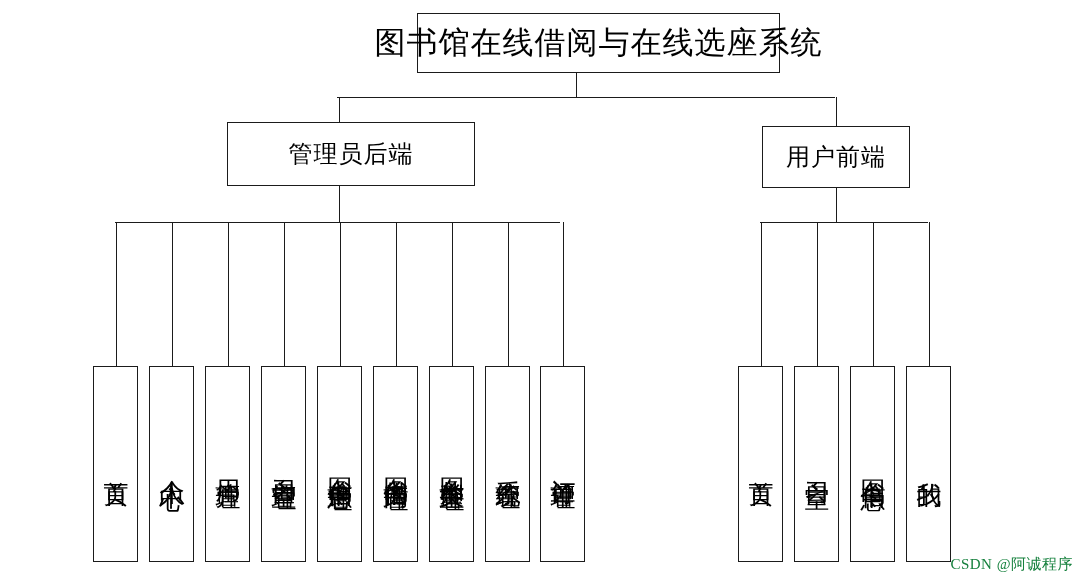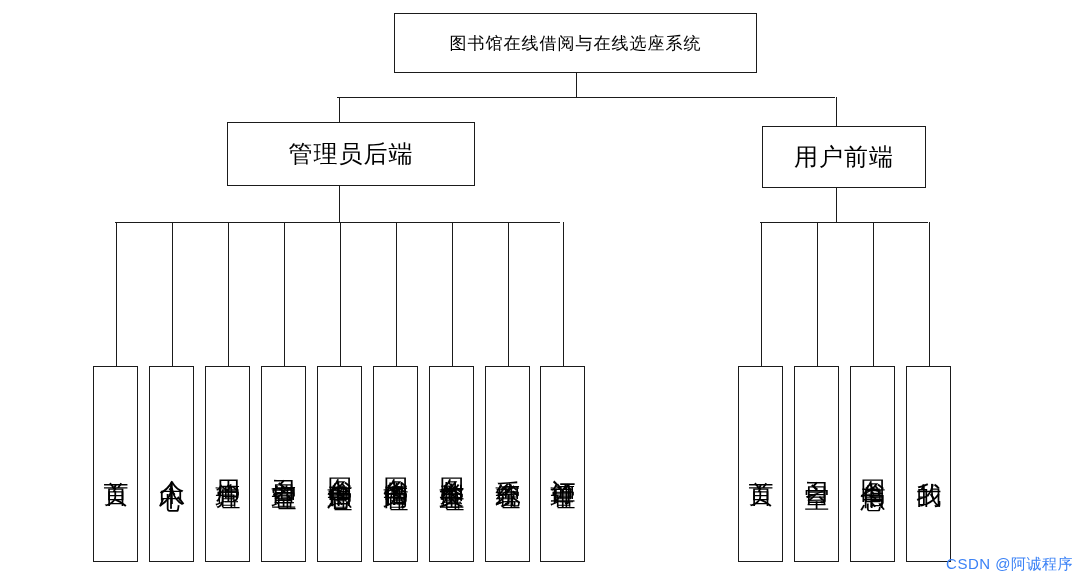--- a/index.html
+++ b/index.html
@@ -27,21 +27,21 @@
     display: flex;
     align-items: center;
     justify-content: center;
     color: #000000;
   }
   .node-h {            
     font-size: 25px;
     letter-spacing: 1px;
     white-space: nowrap;
   }
-  .node-root { font-size: 17px; }
+  .node-root { font-size: 31px; margin-left: 23px; }
   .node-mid  { font-size: 24px; }
 
   .node-v {            
     writing-mode: vertical-rl;
     text-orientation: upright;
     font-size: 25px;
     line-height: 1.04;
     letter-spacing: 2px;
     white-space: nowrap;
   }
@@ -52,23 +52,23 @@
     background: #1b1b1b;
   }
   .ln-v { width: 1.4px; }
   .ln-h { height: 1.4px; }
 
   
   #watermark {
     position: absolute;
     right: 8px;
     bottom: 8px;
-    font-family: Liberation Sans, sans-serif;
+    font-family: Liberation Serif, serif;
     font-size: 15px;
-    color: #3b82f6;
+    color: #15803d;
     letter-spacing: 0.5px;
     white-space: nowrap;
     user-select: none;
   }
 </style>
 </head>
 <body>
 
 <div id="canvas">
     <div class="node node-h node-root" style="left: 394px; top: 13px; width: 363px; height: 60px;">图书馆在线借阅与在线选座系统</div>
@@ -90,21 +90,21 @@
     <div class="node node-v" style="left: 317px; top: 366px; width: 45px; height: 196px;">图书信息管理</div>
     <div class="ln ln-v" style="left: 395.5px; top: 222px; height: 144px;"></div>
     <div class="node node-v" style="left: 373px; top: 366px; width: 45px; height: 196px;">图书借阅管理</div>
     <div class="ln ln-v" style="left: 451.5px; top: 222px; height: 144px;"></div>
     <div class="node node-v" style="left: 429px; top: 366px; width: 45px; height: 196px;">图片类型管理</div>
     <div class="ln ln-v" style="left: 507.5px; top: 222px; height: 144px;"></div>
     <div class="node node-v" style="left: 485px; top: 366px; width: 45px; height: 196px;">系统管理</div>
     <div class="ln ln-v" style="left: 562.5px; top: 222px; height: 144px;"></div>
     <div class="node node-v" style="left: 540px; top: 366px; width: 45px; height: 196px;">订单管理</div>
     <div class="ln ln-v" style="left: 836px; top: 97px; height: 29px;"></div>
-    <div class="node node-h node-mid" style="left: 762px; top: 126px; width: 164px; height: 62px;">用户前端</div>
+    <div class="node node-h node-mid" style="left: 762px; top: 126px; width: 148px; height: 62px;">用户前端</div>
     <div class="ln ln-v" style="left: 836px; top: 188px; height: 34px;"></div>
     <div class="ln ln-h" style="left: 760px; top: 222px; width: 168px;"></div>
     <div class="ln ln-v" style="left: 760.5px; top: 222px; height: 144px;"></div>
     <div class="node node-v" style="left: 738px; top: 366px; width: 45px; height: 196px;">首页</div>
     <div class="ln ln-v" style="left: 816.5px; top: 222px; height: 144px;"></div>
     <div class="node node-v" style="left: 794px; top: 366px; width: 45px; height: 196px;">自习室</div>
     <div class="ln ln-v" style="left: 872.5px; top: 222px; height: 144px;"></div>
     <div class="node node-v" style="left: 850px; top: 366px; width: 45px; height: 196px;">图书信息</div>
     <div class="ln ln-v" style="left: 928.5px; top: 222px; height: 144px;"></div>
     <div class="node node-v" style="left: 906px; top: 366px; width: 45px; height: 196px;">我的</div>

